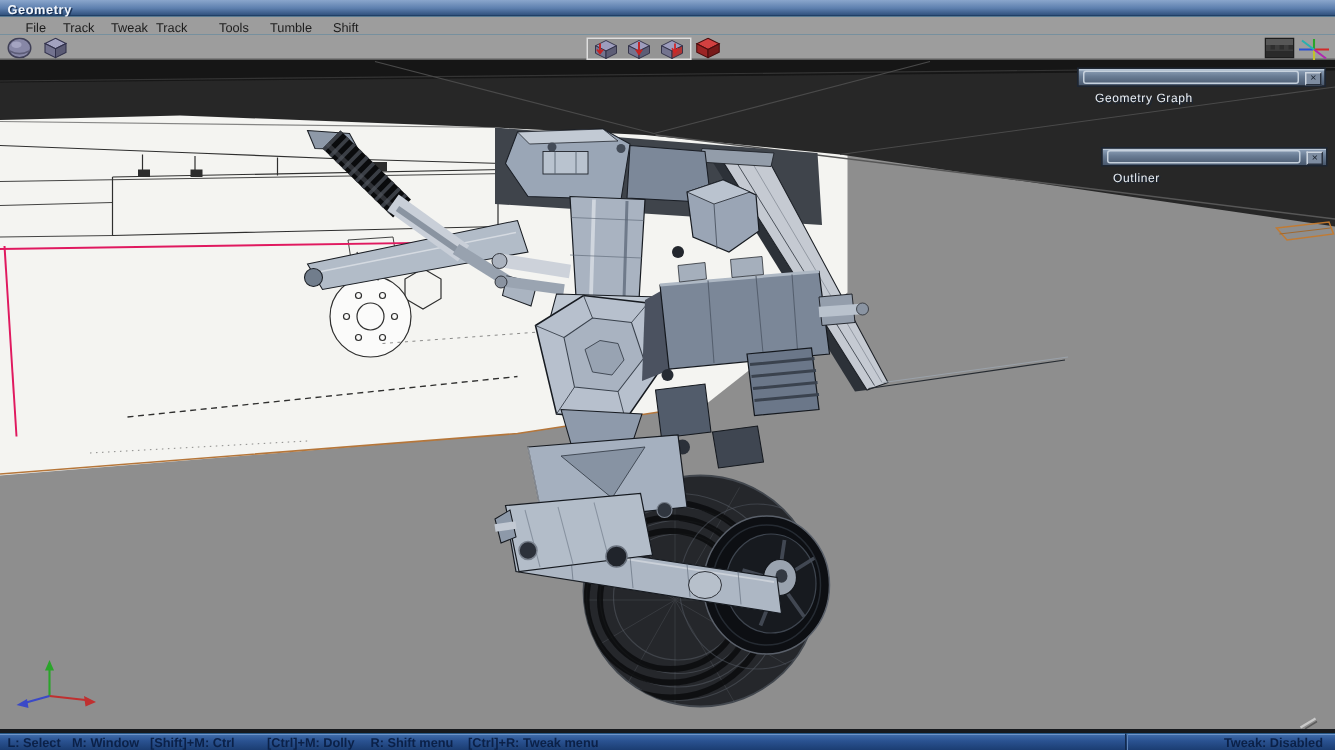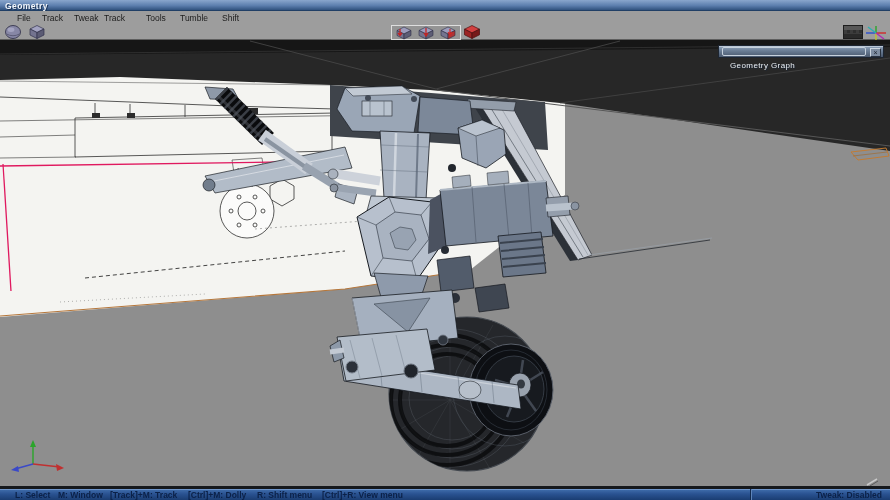--- a/index.html
+++ b/index.html
@@ -36,21 +36,21 @@
     border:1px solid #c6d1dd;border-radius:2px;pointer-events:none;}
   .panelbar .pclose{position:absolute;right:2px;top:2px;width:11px;height:9px;
     background:#7e8da1;border:1px solid;border-color:#cdd6e0 #28313e #28313e #cdd6e0;
     font-size:7px;line-height:7px;text-align:center;color:#1a222d;cursor:pointer;}
 
   
   .statusbar{position:absolute;left:0;top:489px;width:890px;height:11px;
     background:linear-gradient(#4270ae,#2a5291 45%,#1b3d72);
     box-shadow:inset 0 1px 0 #6f95ca;}
   .statusbar .sc{position:absolute;top:1px;font-size:8.5px;font-weight:bold;color:#0b2148;
-    white-space:nowrap;margin-left:10px;}
+    white-space:nowrap;}
   .statusbar .tweakcell{position:absolute;right:0;top:0;height:11px;width:140px;
     border-left:1px solid #122a4e;box-shadow:inset 1px 0 0 #5d84ba;}
   .statusbar .tweakcell .sc{right:8px;left:auto;}
 </style>
 </head>
 <body>
 
 <div class="app">
 
   <div class="titlebar">
@@ -341,28 +341,33 @@
       <path d="M867,445 L877,439" stroke="#c9c9c9" stroke-width="1.5"></path>
       <path d="M870,446 L878,441" stroke="#5c5c5c" stroke-width="1"></path>
     </g>
   </svg>
 
   <div class="panelbar" style="left:718px;top:45px;width:166px;">
     <div class="pframe"></div>
     <span class="ptitle" style="left:11px">Geometry Graph</span>
     <div class="pclose">×</div>
   </div>
+  <div class="panelbar" style="left:734px;top:98px;width:151px;">
+    <div class="pframe"></div>
+    <span class="ptitle" style="left:7px">Outliner</span>
+    <div class="pclose">×</div>
+  </div>
 
   <div class="vpsep"></div>
 
   <div class="statusbar">
     <span class="sc" style="left:5px">L: Select</span>
     <span class="sc" style="left:48px">M: Window</span>
-    <span class="sc" style="left:100px">[Track]+M: Track</span>
+    <span class="sc" style="left:100px">[Shift]+M: Ctrl</span>
     <span class="sc" style="left:178px">[Ctrl]+M: Dolly</span>
     <span class="sc" style="left:247px">R: Shift menu</span>
-    <span class="sc" style="left:312px">[Ctrl]+R: View menu</span>
+    <span class="sc" style="left:312px">[Ctrl]+R: Tweak menu</span>
     <div class="tweakcell">
       <span class="sc">Tweak: Disabled</span>
     </div>
   </div>
 
 </div>
 
 </body></html>

